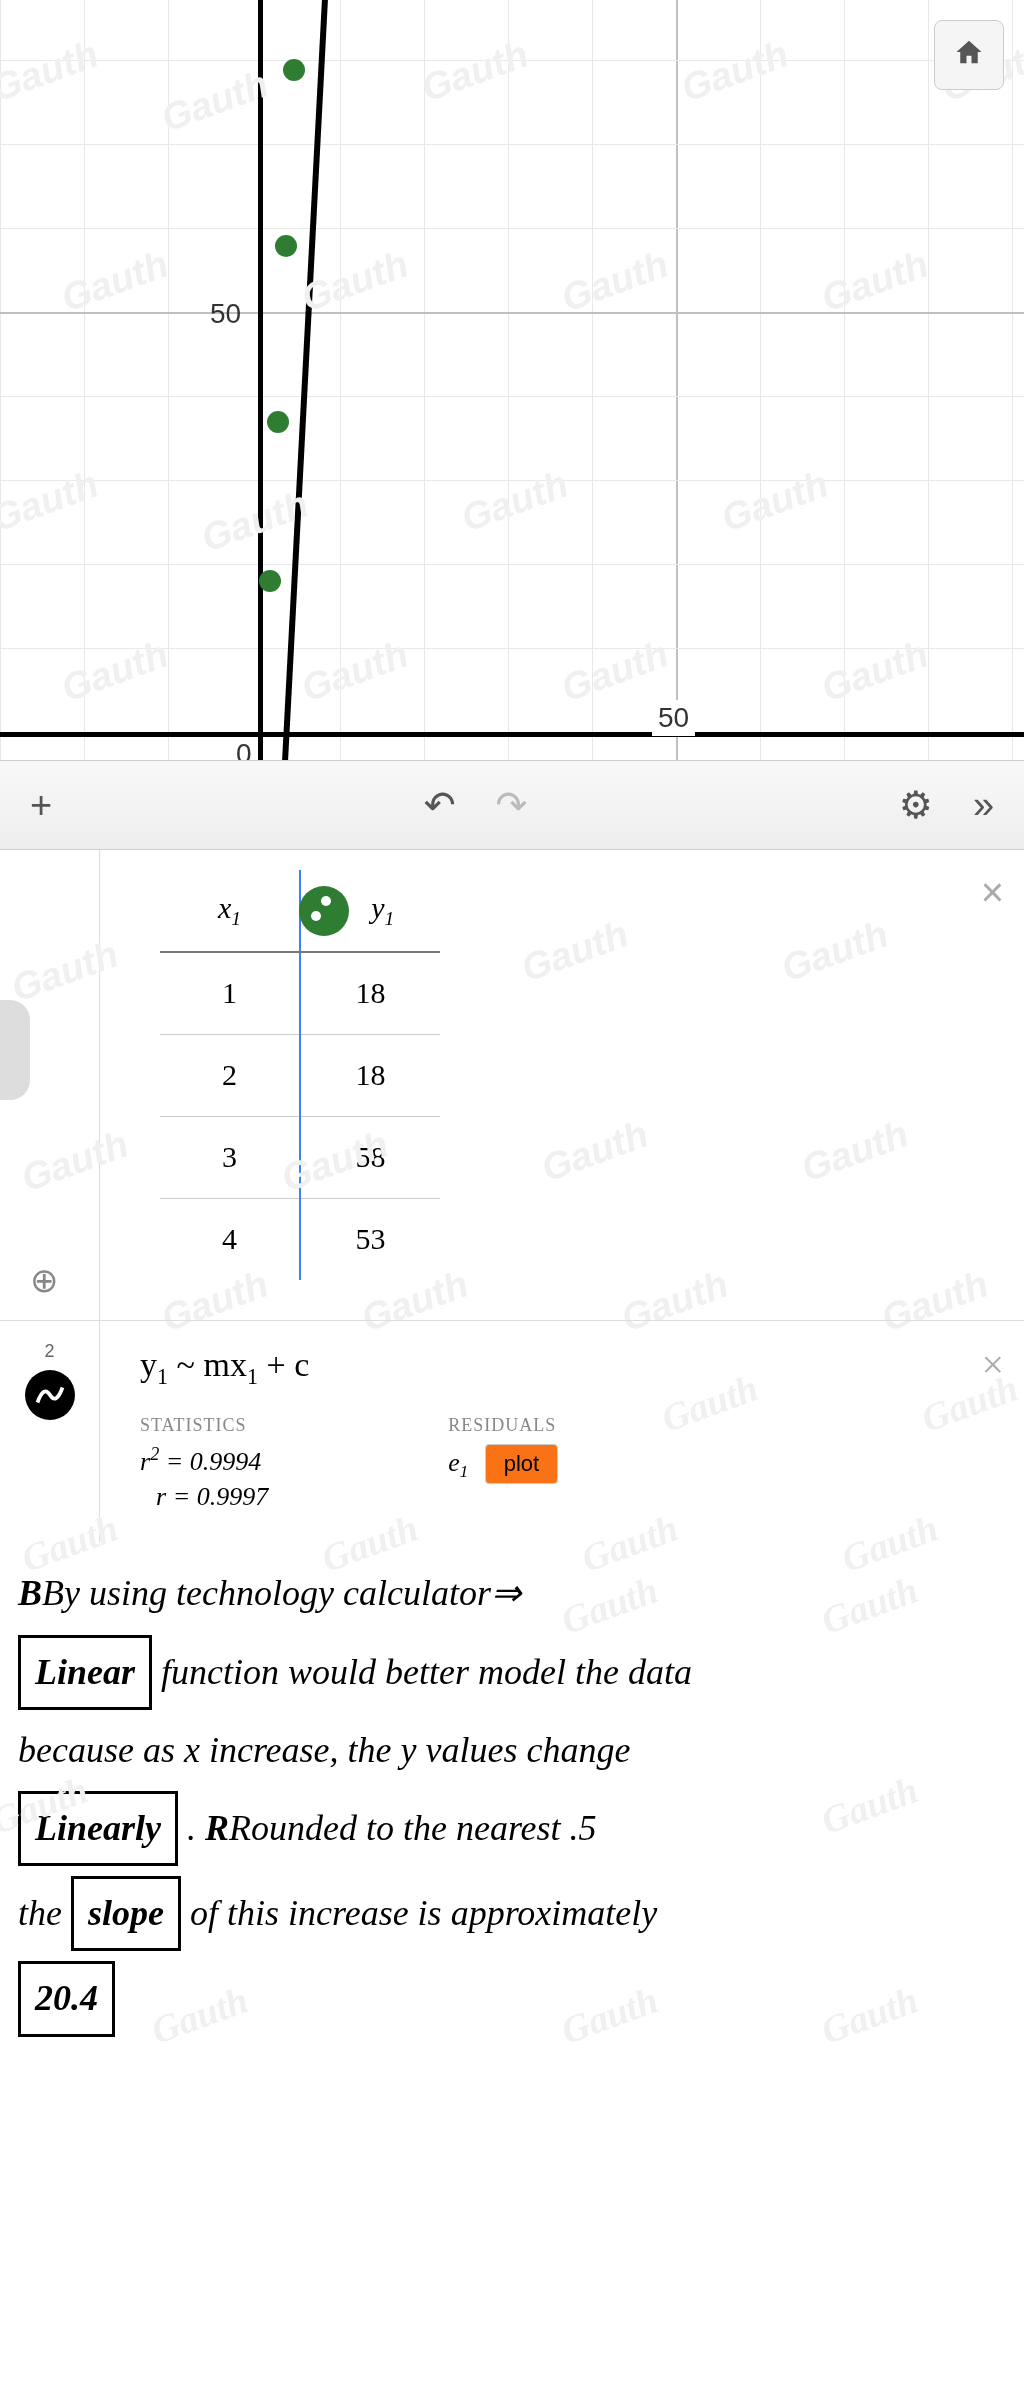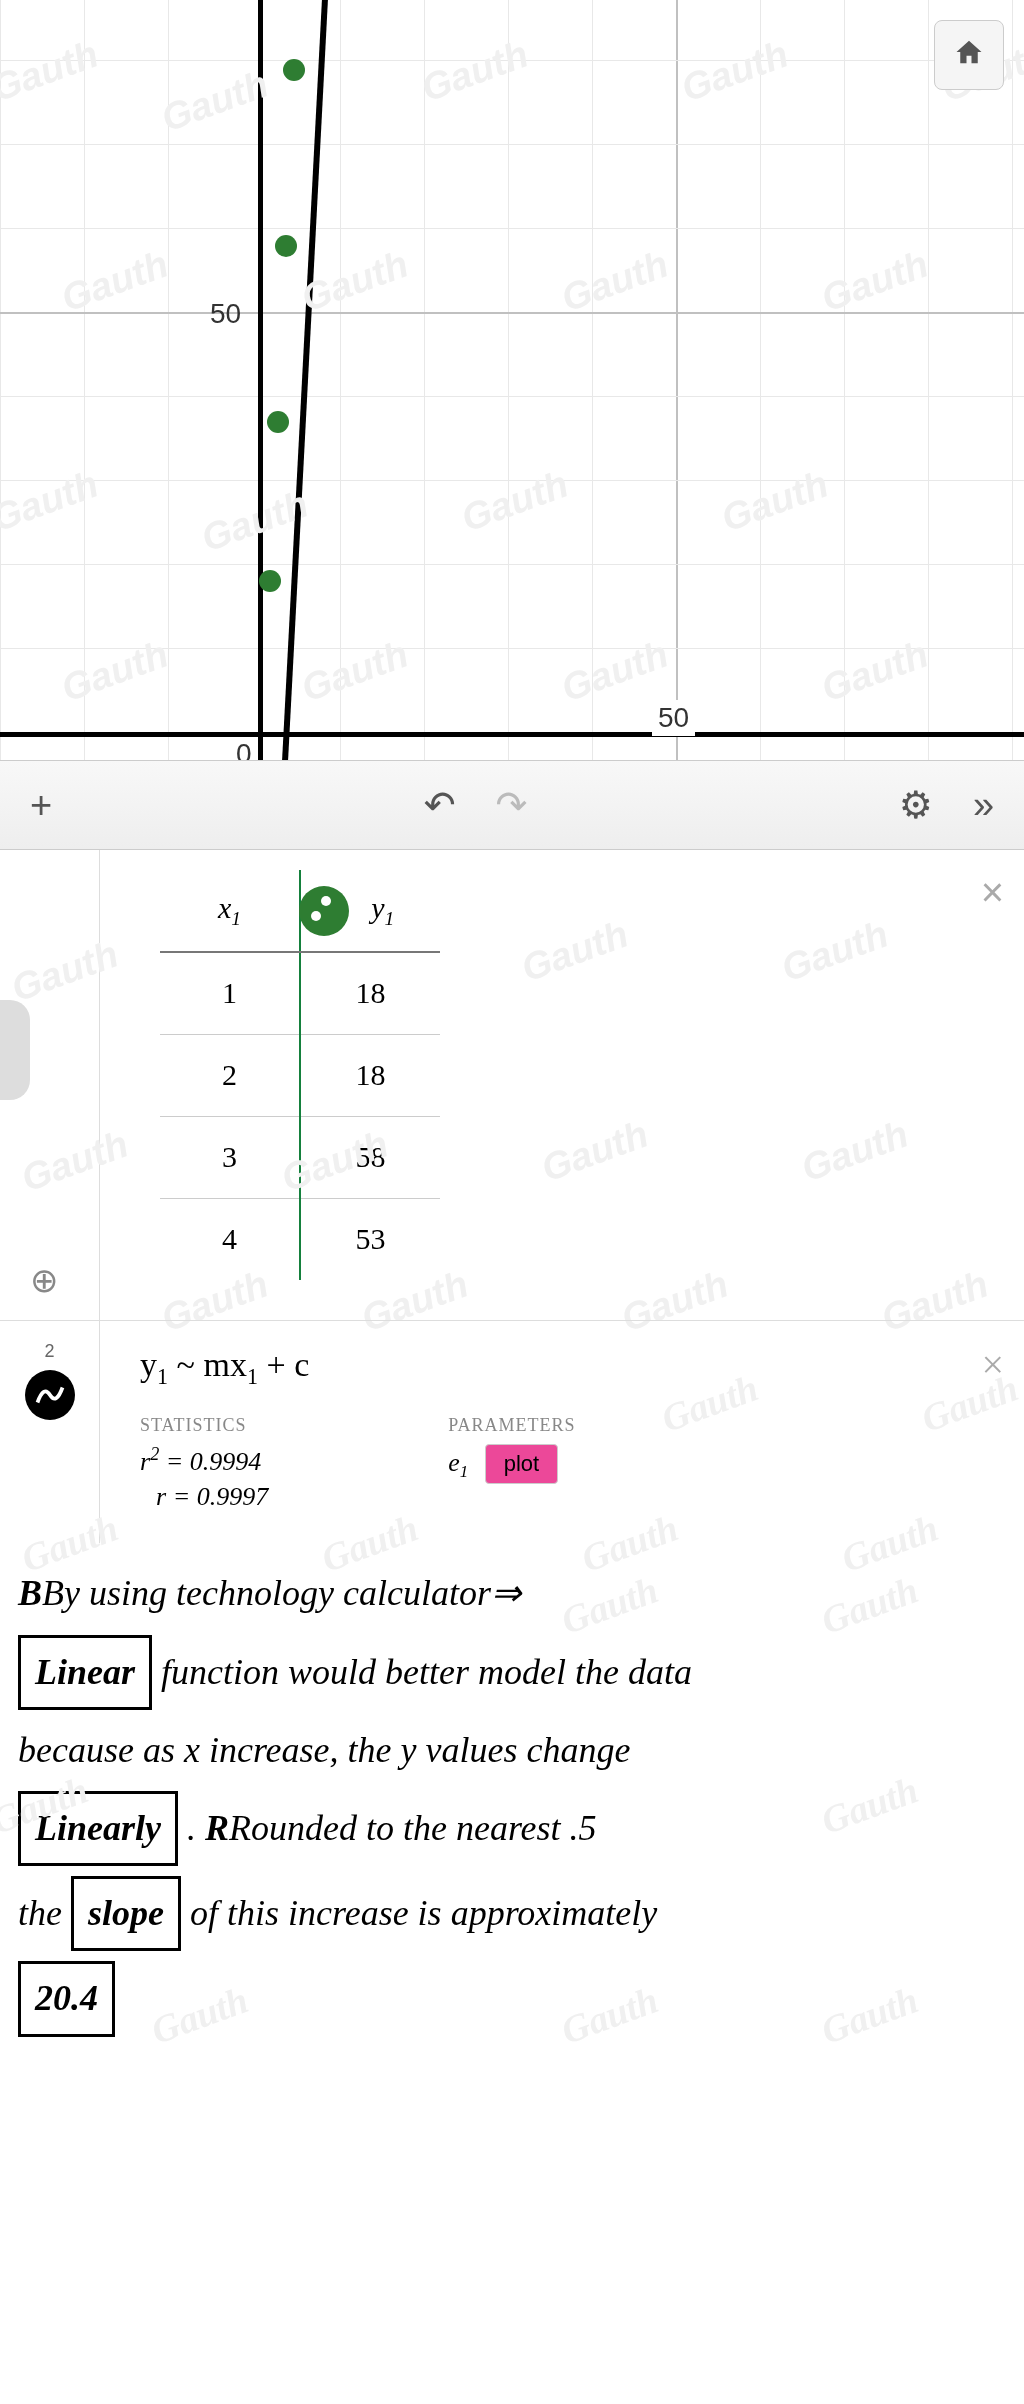--- a/index.html
+++ b/index.html
@@ -115,21 +115,21 @@
   }
   .data-table .row { display: table-row; }
   .data-table .cell {
     display: table-cell;
     width: 140px;
     height: 82px;
     text-align: center;
     vertical-align: middle;
     border-bottom: 1px solid #ccc;
   }
-  .data-table .cell.left { border-right: 2px solid #15803d; }
+  .data-table .cell.left { border-right: 2px solid #3b82f6; }
   .data-table .hdr .cell { border-bottom: 2px solid #777; font-style: italic; }
   .sub { font-size: 0.65em; vertical-align: sub; }
   .color-badge {
     display: inline-block;
     width: 50px;
     height: 50px;
     background: #2e7d32;
     border-radius: 50%;
     vertical-align: middle;
     position: relative;
@@ -166,21 +166,21 @@
     color: #fff; font-size: 30px; font-weight: bold;
   }
   .reg-body { flex: 1; padding: 25px 40px 25px 40px; position: relative; font-family: 'Times New Roman', serif; }
   .reg-formula { font-size: 34px; margin-bottom: 25px; }
   .reg-section-label { font-size: 18px; color: #888; letter-spacing: 1px; margin-bottom: 8px; }
   .reg-cols { display: flex; gap: 180px; }
   .reg-stat { font-size: 26px; font-style: italic; margin-bottom: 6px; }
   .reg-sup { font-size: 0.7em; vertical-align: super; }
   .plot-btn {
     display: inline-block;
-    background: #ec4899;
+    background: #f97316;
     border: 1px solid #ccc;
     border-radius: 4px;
     padding: 6px 18px;
     font-size: 22px;
     font-family: Arial, sans-serif;
     font-style: normal;
     margin-left: 10px;
   }
   .reg-params { margin-top: 20px; }
 
@@ -350,21 +350,21 @@
       <div>
         <div class="reg-section-label">STATISTICS</div>
         <div class="reg-stat">
           <span>r</span><span class="reg-sup">2</span><span> = 0.9994</span>
         </div>
         <div class="reg-stat" style="padding-left:16px;">
           <span>r</span><span> = 0.9997</span>
         </div>
       </div>
       <div>
-        <div class="reg-section-label">PARAMETERS</div>
+        <div class="reg-section-label">RESIDUALS</div>
         <div class="reg-stat">
           <span>e</span><span class="sub">1</span>
           <span class="plot-btn">plot</span>
         </div>
       </div>
     </div>
 
     <span class="watermark" style="left:-80px;top:200px;">Gauth</span>
     <span class="watermark" style="left:220px;top:200px;">Gauth</span>
     <span class="watermark" style="left:480px;top:200px;">Gauth</span>

